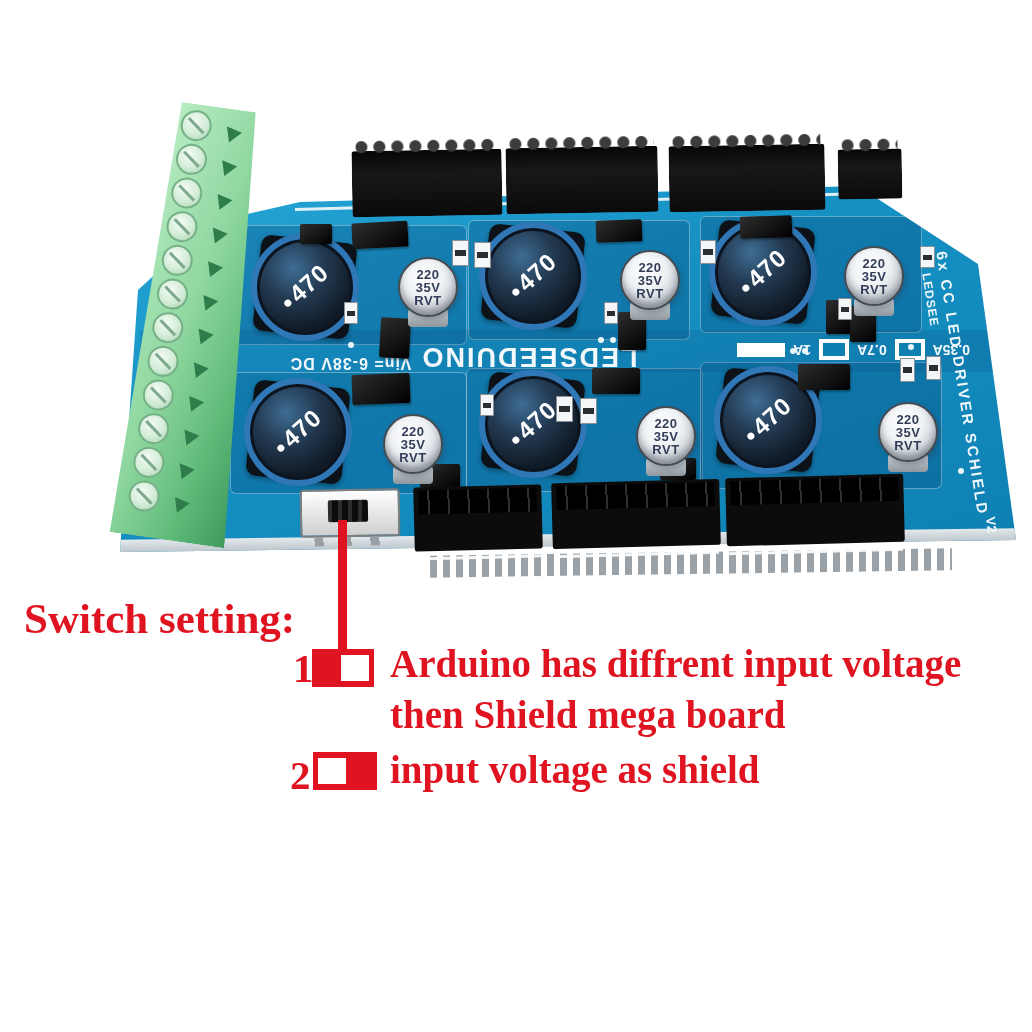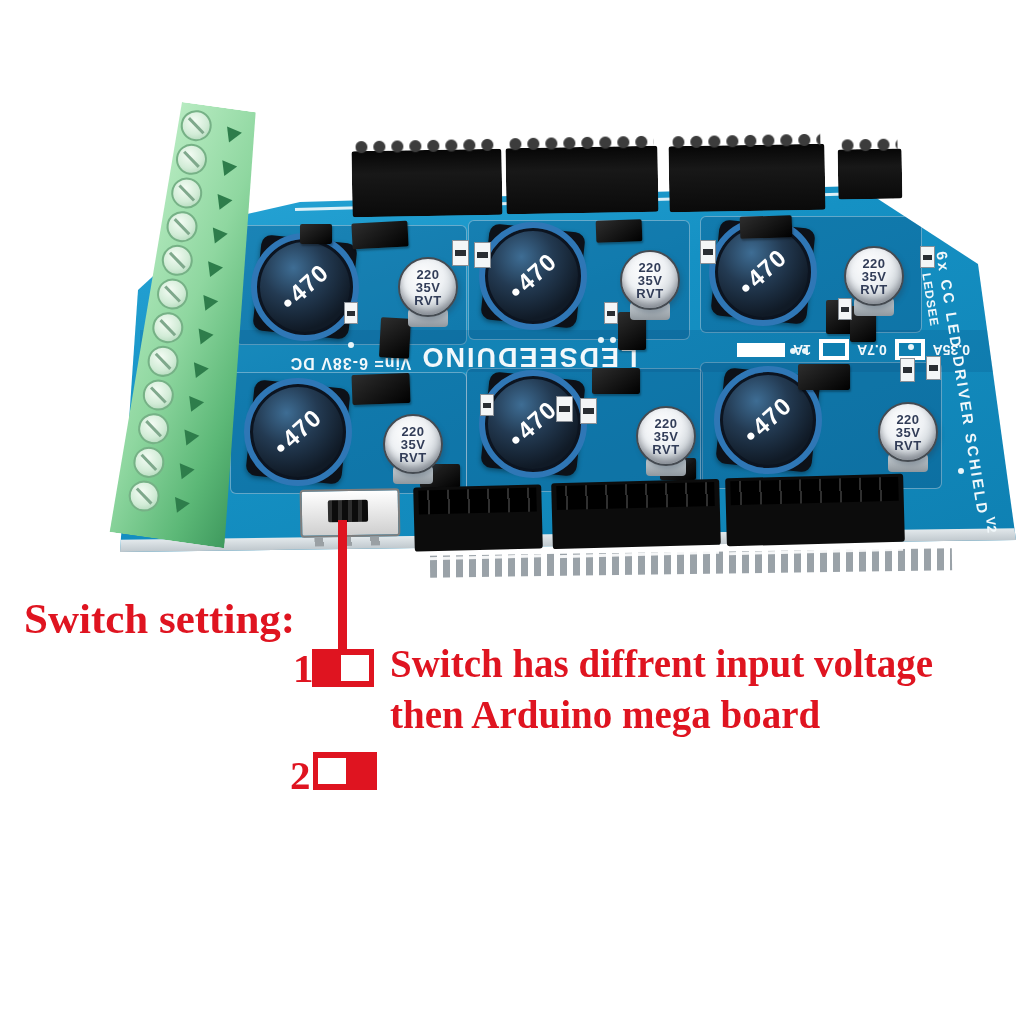--- a/index.html
+++ b/index.html
@@ -192,29 +192,30 @@
   </div>
   <div class="pointer-line"></div>
 
   <div class="red-text anno-title">Switch setting:</div>
 
   <div class="red-text anno-num1">1</div>
   <div class="sw-icon" style="left:312px;top:649px;width:62px;height:38px;" data-pos="right">
     <div class="knob"></div>
   </div>
   <div class="red-text anno-text1">
-    <div>Switch has diffrent input voltage</div>
-    <div>then Arduino mega board</div>
+    <div>Arduino has diffrent input voltage</div>
+    <div>then Shield mega board</div>
   </div>
 
   <div class="red-text anno-num2">2</div>
   <div class="sw-icon" style="left:313px;top:752px;width:64px;height:38px;" data-pos="left">
     <div class="knob"></div>
   </div>
   <div class="red-text anno-text2">
+    <div>input voltage as shield</div>
   </div>
 
 <div class="channel-ind" style="left: 249px; top: 231px;">
       <div class="ind-base"></div>
       <div class="ind-coil"></div>
       <div class="ind-label">
         <div class="dot"></div>
         <span>470</span>
       </div>
     </div>

